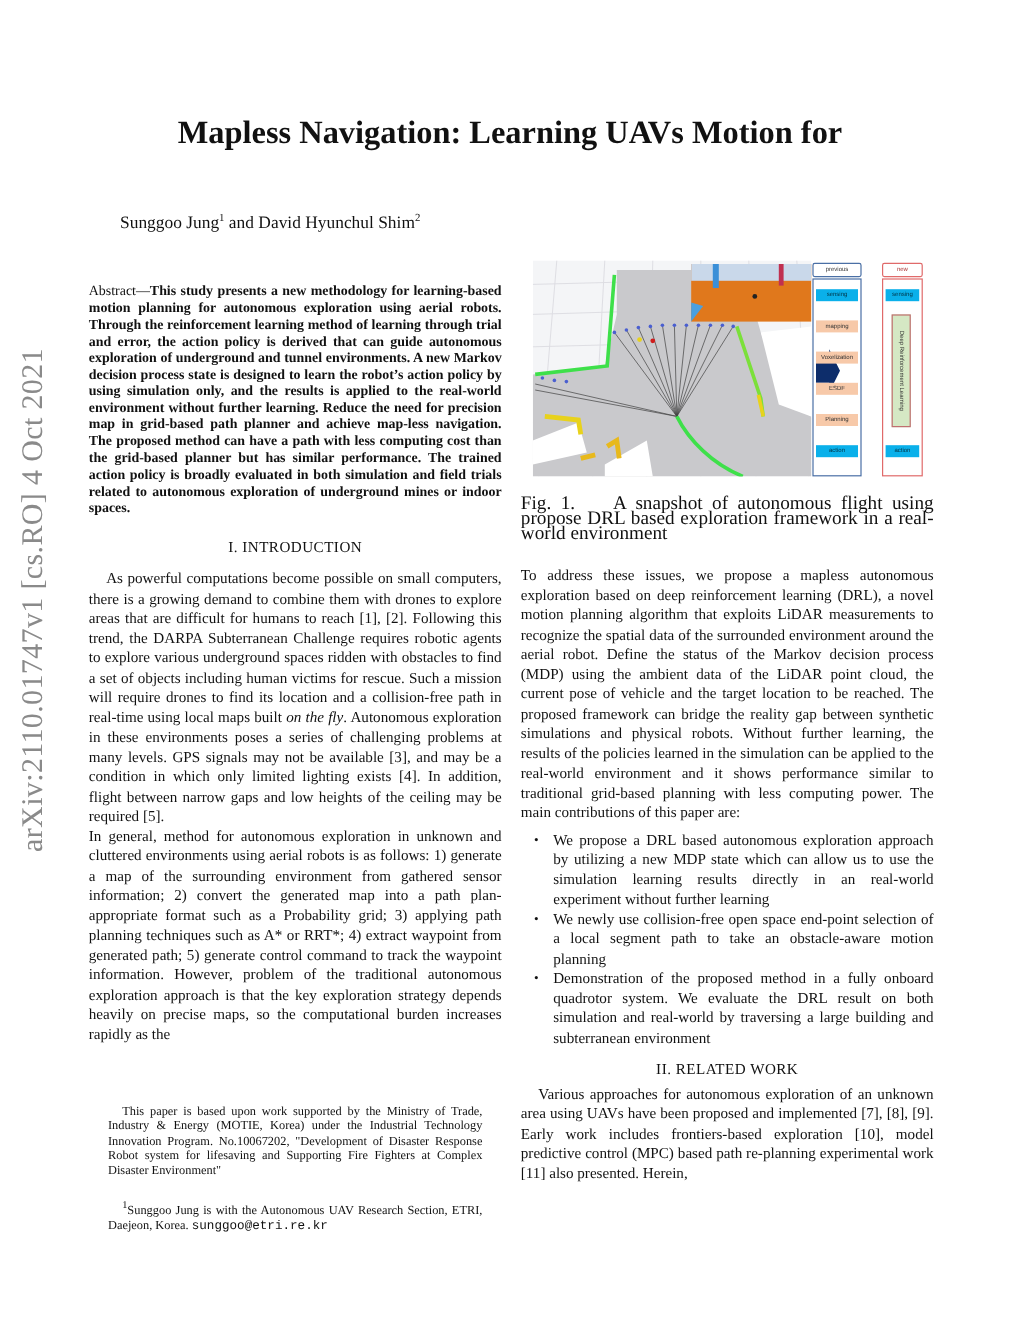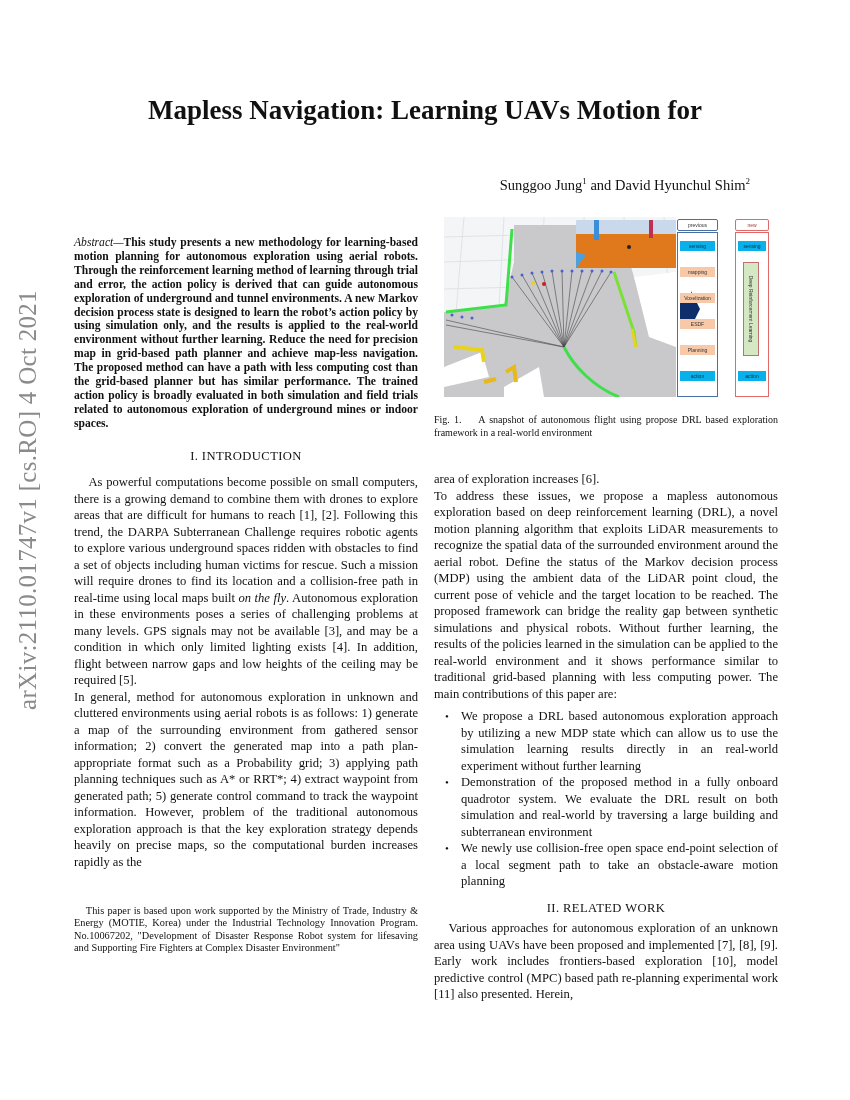--- a/index.html
+++ b/index.html
@@ -1,41 +1,41 @@
 <!DOCTYPE html>
 <html><head>
 <meta charset="utf-8">
 <style>
   html, body { margin: 0; padding: 0; background: #ffffff; }
   body { width: 850px; height: 1100px; position: relative; overflow: hidden; font-family: "Liberation Serif", "DejaVu Serif", serif; color: #111; }
   .arxiv-stamp { position: absolute; left: 8px; top: 300px; width: 40px; height: 400px; }
   .arxiv-stamp span { position: absolute; left: 50%; top: 50%; transform: translate(-50%, -50%) rotate(-90deg); white-space: nowrap; font-size: 25px; color: #8a8a8a; letter-spacing: 0.3px; }
   .title { position: absolute; left: 100px; top: 96px; width: 650px; text-align: center; font-weight: bold; font-size: 27px; line-height: 29px; }
-  .authors { position: absolute; left: 100px; top: 176px; width: 650px; text-align: right; font-size: 14.5px; }
+  .authors { position: absolute; left: 100px; top: 176px; width: 650px; text-align: left; font-size: 14.5px; }
   .authors sup { font-size: 9px; }
   .col { position: absolute; width: 344px; font-size: 12.6px; line-height: 16.5px; text-align: justify; }
   .col-left { left: 74px; }
   .col-right { left: 434px; }
   .abstract { top: 236px; font-weight: bold; font-size: 11.6px; line-height: 13.9px; }
-  .abstract .label { font-style: italic; font-weight: normal; }
+  .abstract .label { font-weight: normal; }
   .section-head { text-align: center; font-size: 12.6px; letter-spacing: 0.4px; margin: 0; }
   .intro-head { position: absolute; left: 74px; top: 449px; width: 344px; }
   .p { margin: 0; }
   .indent { text-indent: 1.15em; }
   .intro-body { top: 474px; }
   .right-body { top: 471px; }
   ul.contrib { margin: 6px 0 0 0; padding-left: 27px; list-style: none; }
   ul.contrib li { position: relative; margin: 0; }
   ul.contrib li::before { content: "\2022"; position: absolute; left: -16px; font-size: 11px; }
   .related-head { margin-top: 10px; margin-bottom: 4px; }
   .footnotes { position: absolute; left: 74px; top: 905px; width: 344px; font-size: 10.3px; line-height: 12.3px; text-align: justify; }
-  .footnotes p { margin: 0; }
+  .footnotes p { margin: 16px; }
   .mono { font-family: "Liberation Mono", "DejaVu Sans Mono", monospace; font-size: 10.5px; }
   .fig { position: absolute; left: 444px; top: 217px; width: 336px; height: 180px; }
-  .fig-caption { position: absolute; left: 434px; top: 414px; width: 344px; font-size: 10px; line-height: 12.5px; text-align: justify; }
+  .fig-caption { position: absolute; left: 434px; top: 414px; width: 344px; font-size: 16px; line-height: 12.5px; text-align: justify; }
   .flow-box { font-family: "Liberation Sans", "DejaVu Sans", sans-serif; }
 </style>
 </head>
 <body>
 
 <div class="arxiv-stamp">
   <span>arXiv:2110.01747v1  [cs.RO]  4 Oct 2021</span>
 </div>
 
 <div class="title">
@@ -156,26 +156,26 @@
     </div>
     <div style="position:absolute; left:3px; top:154px; width:28px; height:10px; background:#0ab0ea; font-size:5px; line-height:10px; text-align:center; color:#034;">action</div>
   </div>
 </div>
 
 <div class="fig-caption">
   <span>Fig. 1.</span>&nbsp;&nbsp;&nbsp;&nbsp;<span>A snapshot of autonomous flight using propose DRL based exploration framework in a real-world environment</span>
 </div>
 
 <div class="col col-right right-body">
-  <p class="p">area of exploration increases [6].</p>
   <p class="p">To address these issues, we propose a mapless autonomous exploration based on deep reinforcement learning (DRL), a novel motion planning algorithm that exploits LiDAR measurements to recognize the spatial data of the surrounded environment around the aerial robot. Define the status of the Markov decision process (MDP) using the ambient data of the LiDAR point cloud, the current pose of vehicle and the target location to be reached. The proposed framework can bridge the reality gap between synthetic simulations and physical robots. Without further learning, the results of the policies learned in the simulation can be applied to the real-world environment and it shows performance similar to traditional grid-based planning with less computing power. The main contributions of this paper are:</p>
   <ul class="contrib">
     <li>We propose a DRL based autonomous exploration approach by utilizing a new MDP state which can allow us to use the simulation learning results directly in an real-world experiment without further learning</li>
+    <li>We newly use collision-free open space end-point selection of a local segment path to take an obstacle-aware motion planning</li>
     <li>Demonstration of the proposed method in a fully onboard quadrotor system. We evaluate the DRL result on both simulation and real-world by traversing a large building and subterranean environment</li>
-    <li>We newly use collision-free open space end-point selection of a local segment path to take an obstacle-aware motion planning</li>
   </ul>
   <div class="section-head related-head">II. RELATED WORK</div>
   <p class="p indent">Various approaches for autonomous exploration of an unknown area using UAVs have been proposed and implemented [7], [8], [9]. Early work includes frontiers-based exploration [10], model predictive control (MPC) based path re-planning experimental work [11] also presented. Herein,</p>
 </div>
 
 <div class="footnotes">
   <p class="indent">This paper is based upon work supported by the Ministry of Trade, Industry &amp; Energy (MOTIE, Korea) under the Industrial Technology Innovation Program. No.10067202, "Development of Disaster Response Robot system for lifesaving and Supporting Fire Fighters at Complex Disaster Environment"</p>
+  <p class="indent"><sup>1</sup><span>Sunggoo Jung is with the Autonomous UAV Research Section, ETRI, Daejeon, Korea. </span><span class="mono">sunggoo@etri.re.kr</span></p>
 </div>
 
 </body></html>

